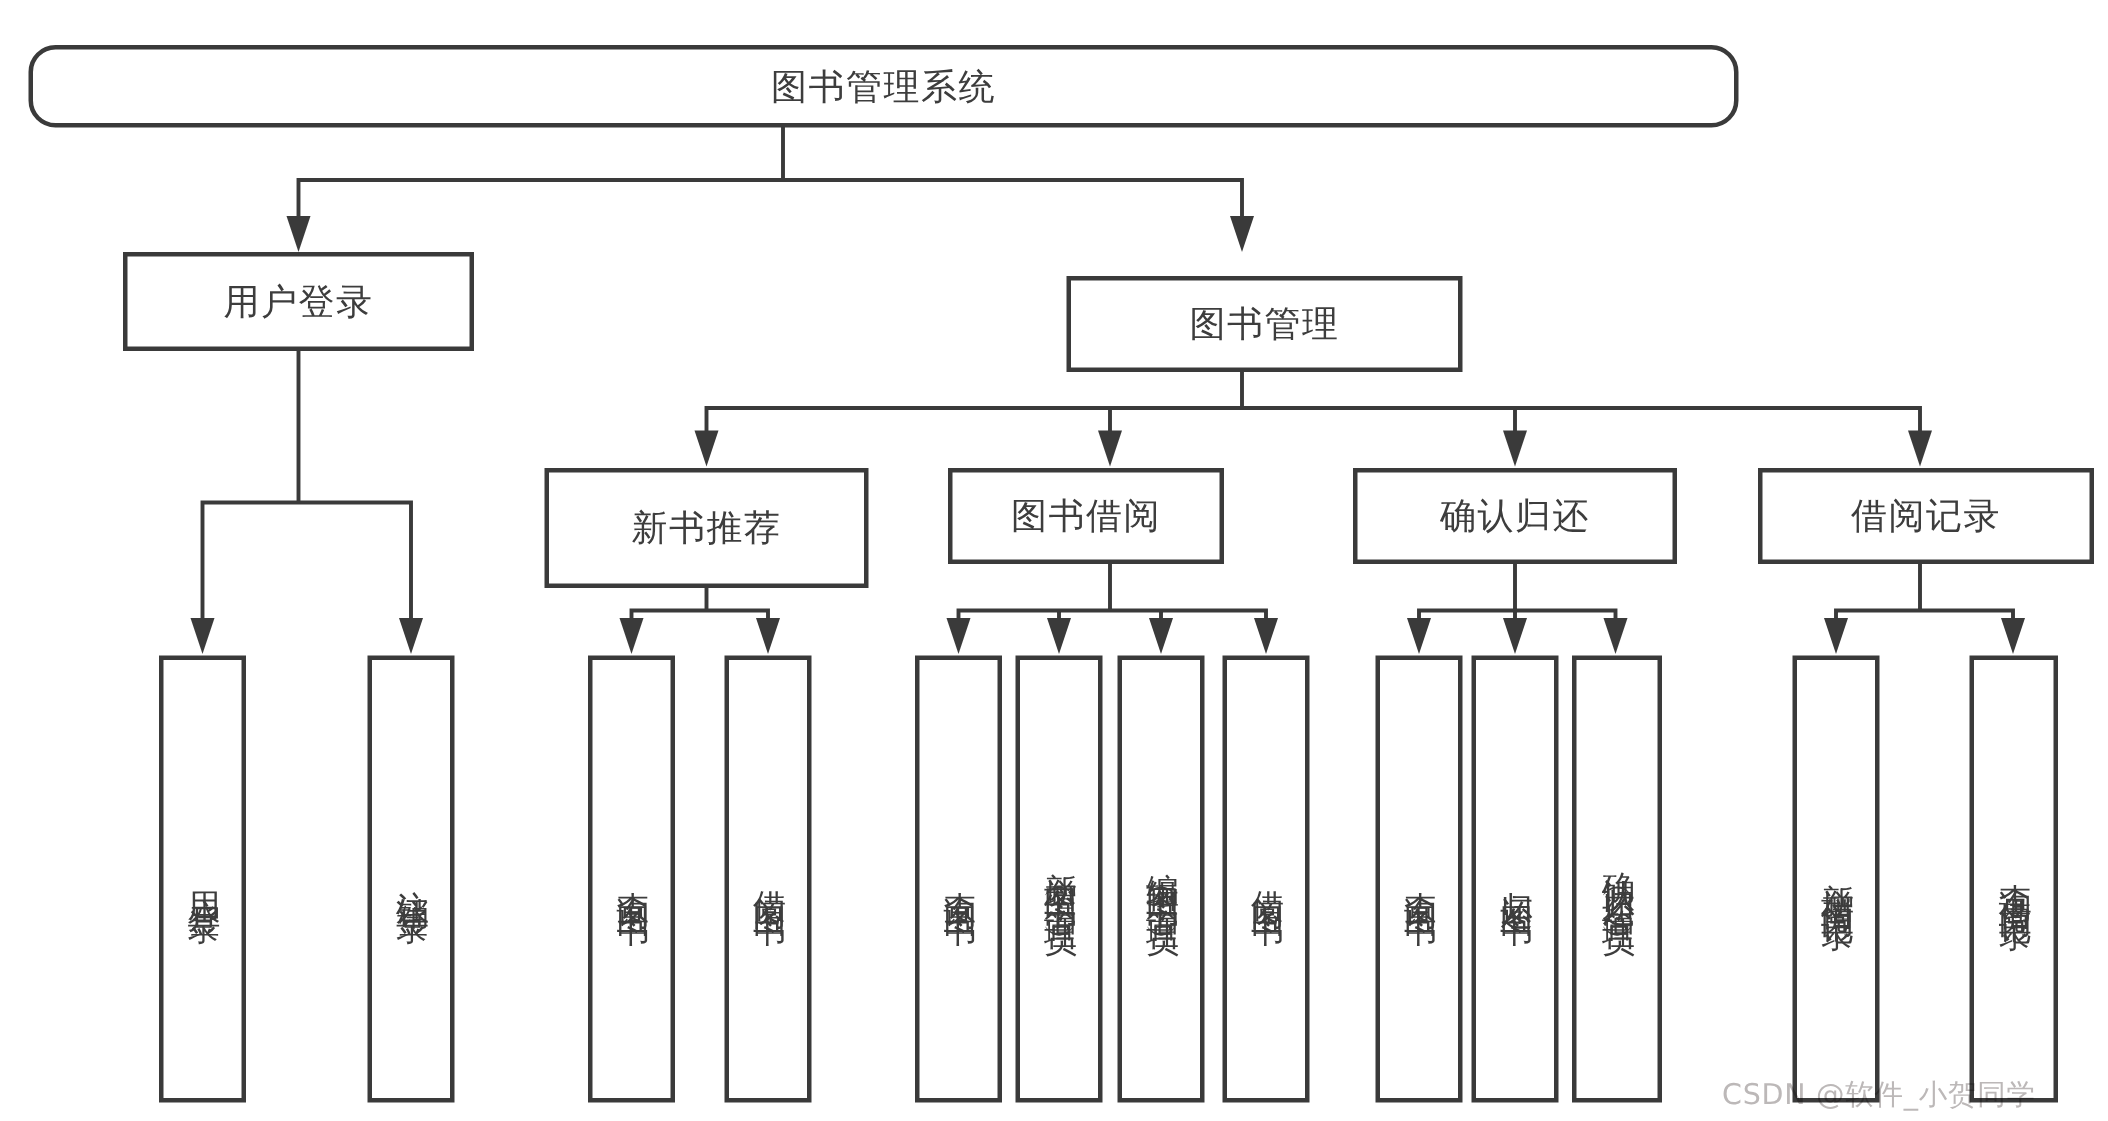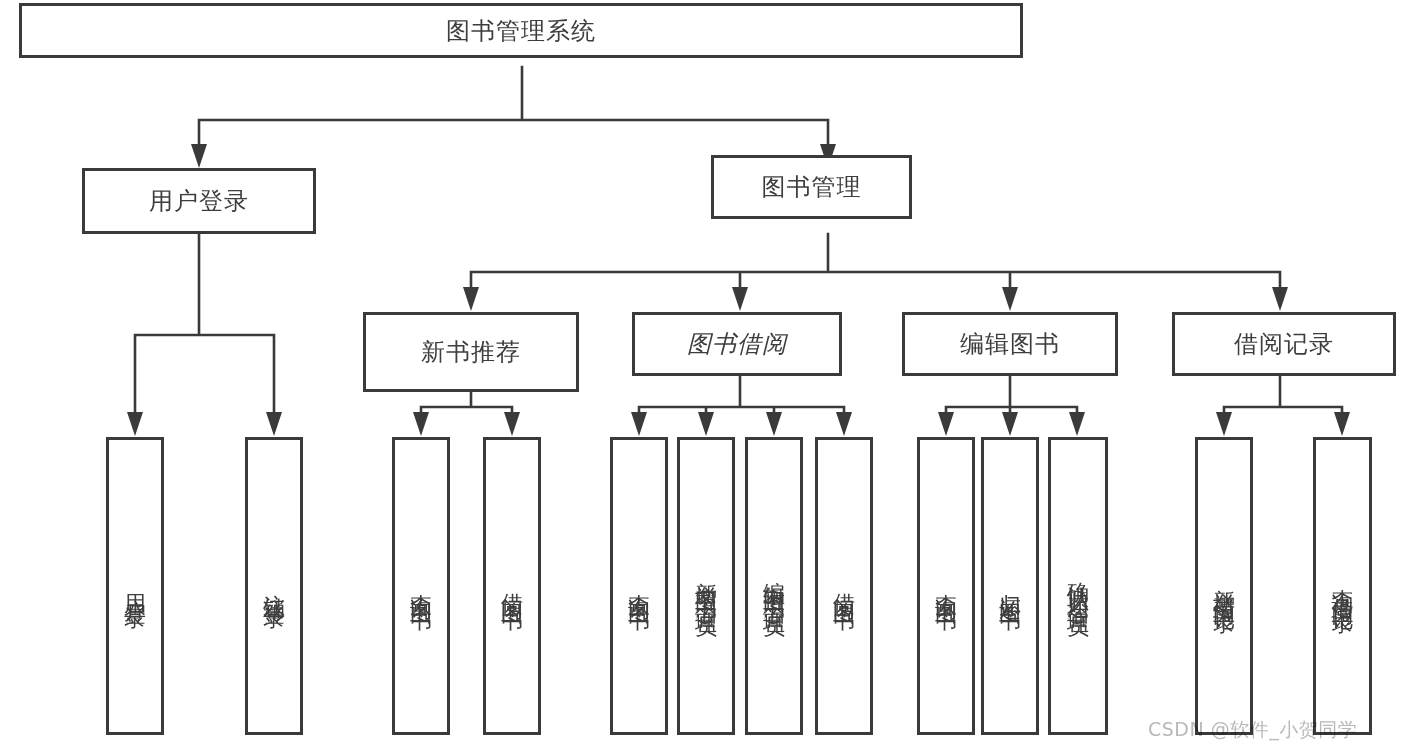--- a/index.html
+++ b/index.html
@@ -95,28 +95,28 @@
     <path d="M1010 376 L1010 407 M946 407 L1077 407 M946 407 L946 414 M1010 407 L1010 414 M1077 407 L1077 414"></path>
     <polygon points="938,412 954,412 946,436"></polygon>
     <polygon points="1002,412 1018,412 1010,436"></polygon>
     <polygon points="1069,412 1085,412 1077,436"></polygon>
 
     <path d="M1280 376 L1280 407 M1224 407 L1342 407 M1224 407 L1224 414 M1342 407 L1342 414"></path>
     <polygon points="1216,412 1232,412 1224,436"></polygon>
     <polygon points="1334,412 1350,412 1342,436"></polygon>
   </svg>
 
-  <div class="node h-node" style="left:19px; top:3px; width:1004px; height:55px;">图书管理系统</div>
+  <div class="node h-node" style="left:19px; top:30px; width:1140px; height:55px;border-radius:18px;">图书管理系统</div>
 
   <div class="node h-node" style="left:82px; top:168px; width:234px; height:66px;">用户登录</div>
-  <div class="node h-node" style="left:711px; top:155px; width:201px; height:64px;">图书管理</div>
+  <div class="node h-node" style="left:711px; top:184px; width:264px; height:64px;">图书管理</div>
 
   <div class="node h-node" style="left:363px; top:312px; width:216px; height:80px;">新书推荐</div>
-  <div class="node h-node" style="left:632px; top:312px; width:210px; height:64px;font-style:italic;">图书借阅</div>
-  <div class="node h-node" style="left:902px; top:312px; width:216px; height:64px;">编辑图书</div>
+  <div class="node h-node" style="left:632px; top:312px; width:184px; height:64px;">图书借阅</div>
+  <div class="node h-node" style="left:902px; top:312px; width:216px; height:64px;">确认归还</div>
   <div class="node h-node" style="left:1172px; top:312px; width:224px; height:64px;">借阅记录</div>
 
   <div class="node v-node" style="left:106px; top:437px; width:58px; height:298px;">用户登录</div>
   <div class="node v-node" style="left:245px; top:437px; width:58px; height:298px;">注销登录</div>
 
   <div class="node v-node" style="left:392px; top:437px; width:58px; height:298px;">查询图书</div>
   <div class="node v-node" style="left:483px; top:437px; width:58px; height:298px;">借阅图书</div>
 
   <div class="node v-node" style="left:610px; top:437px; width:58px; height:298px;">查询图书</div>
   <div class="node v-node" style="left:677px; top:437px; width:58px; height:298px;">新增图书（管理员）</div>

